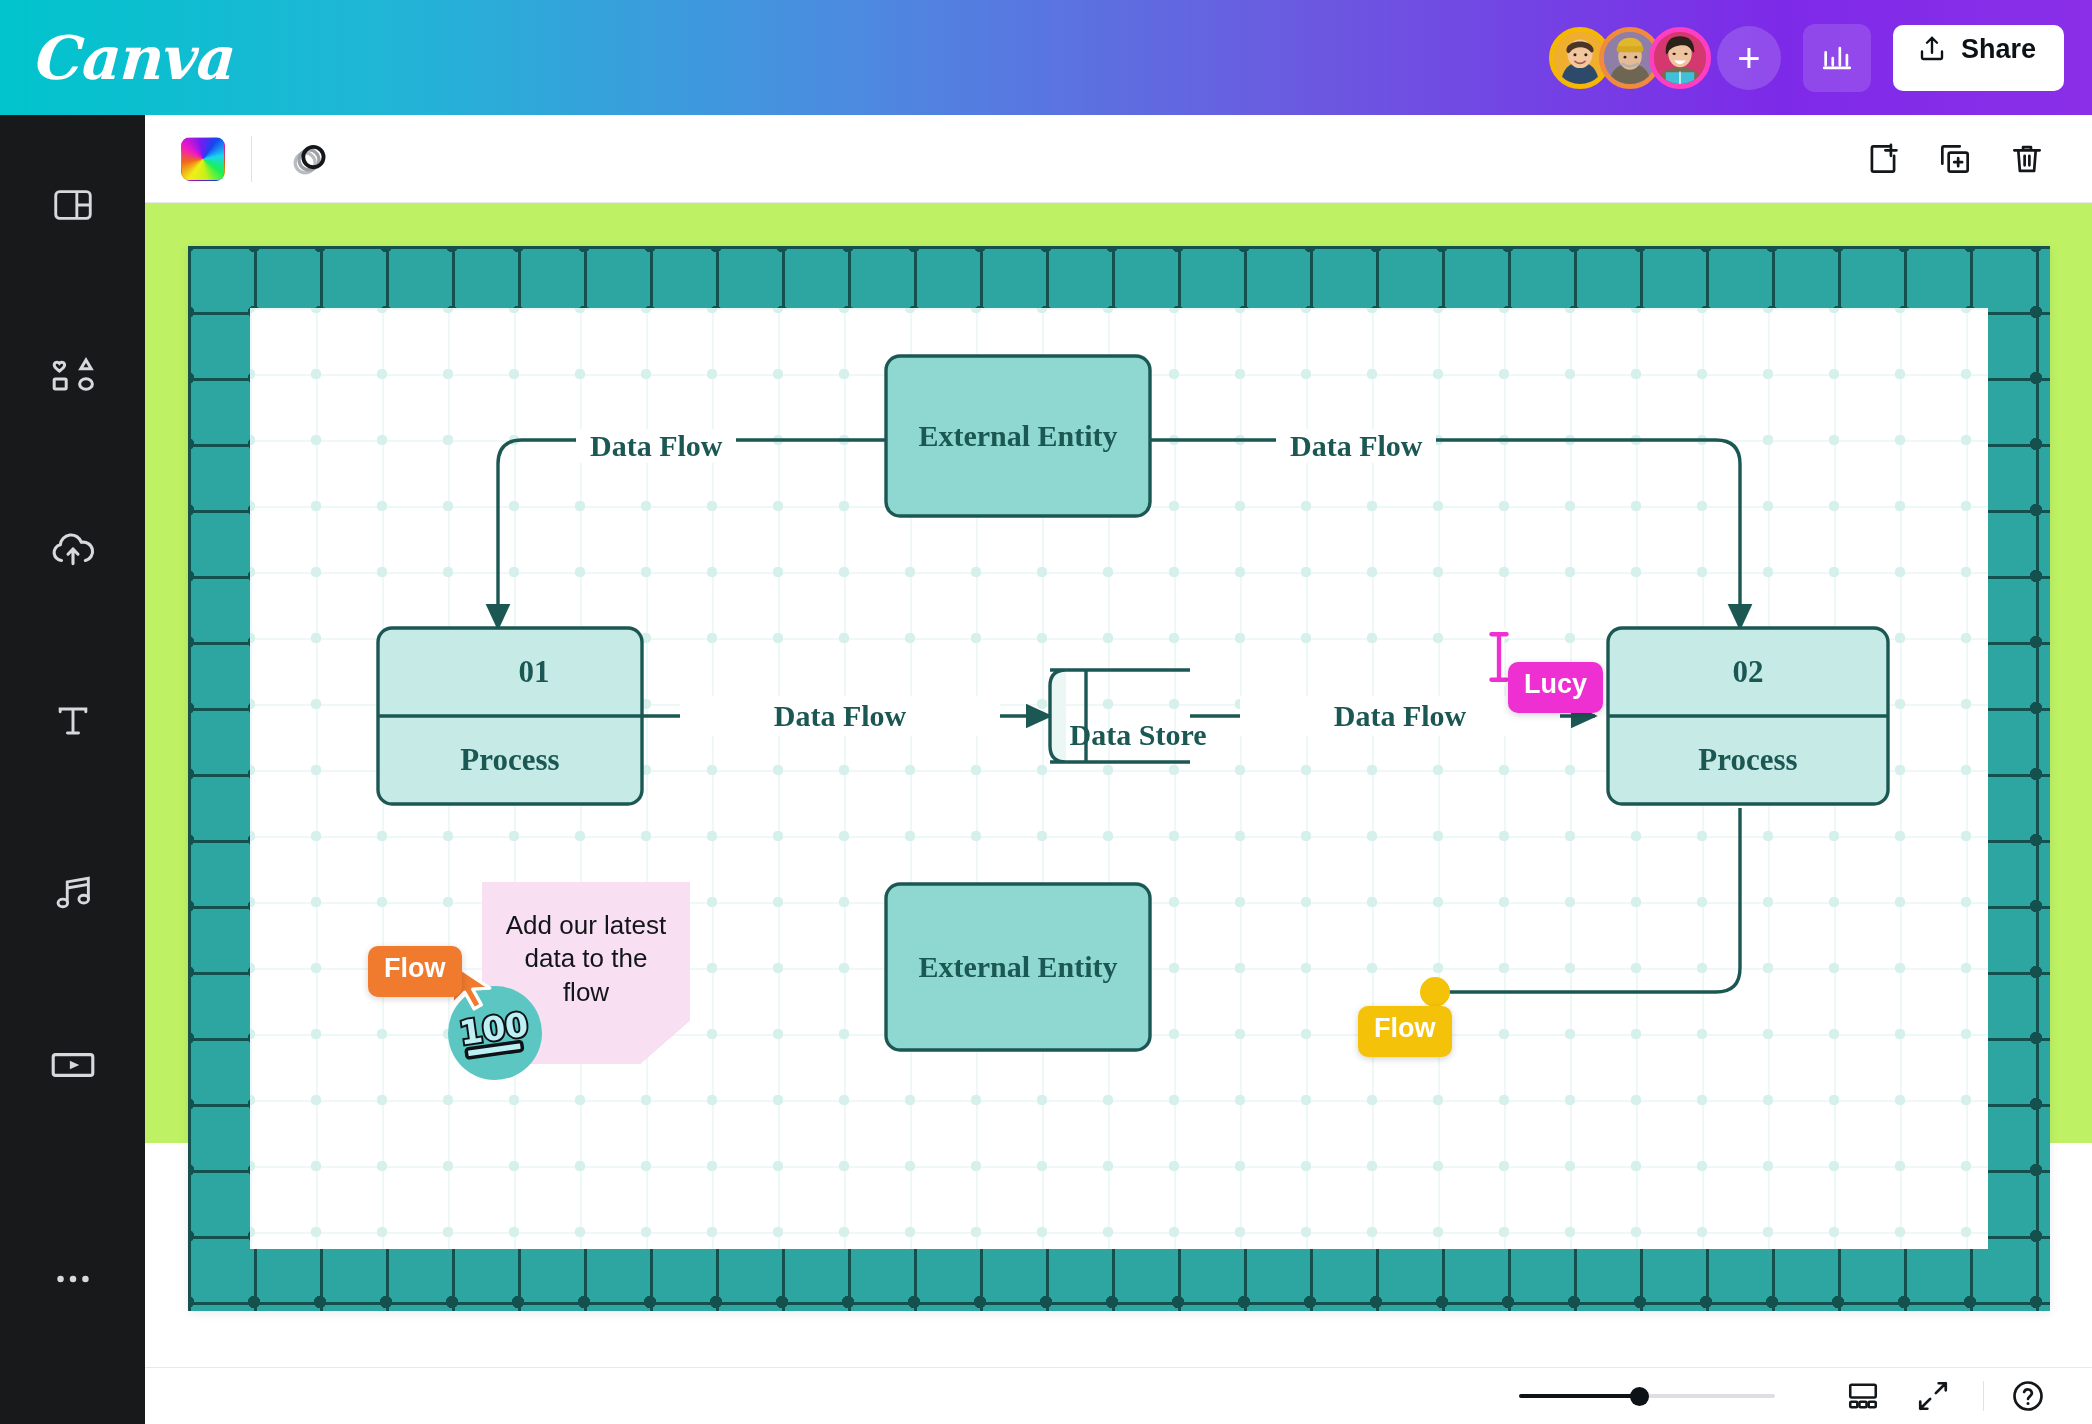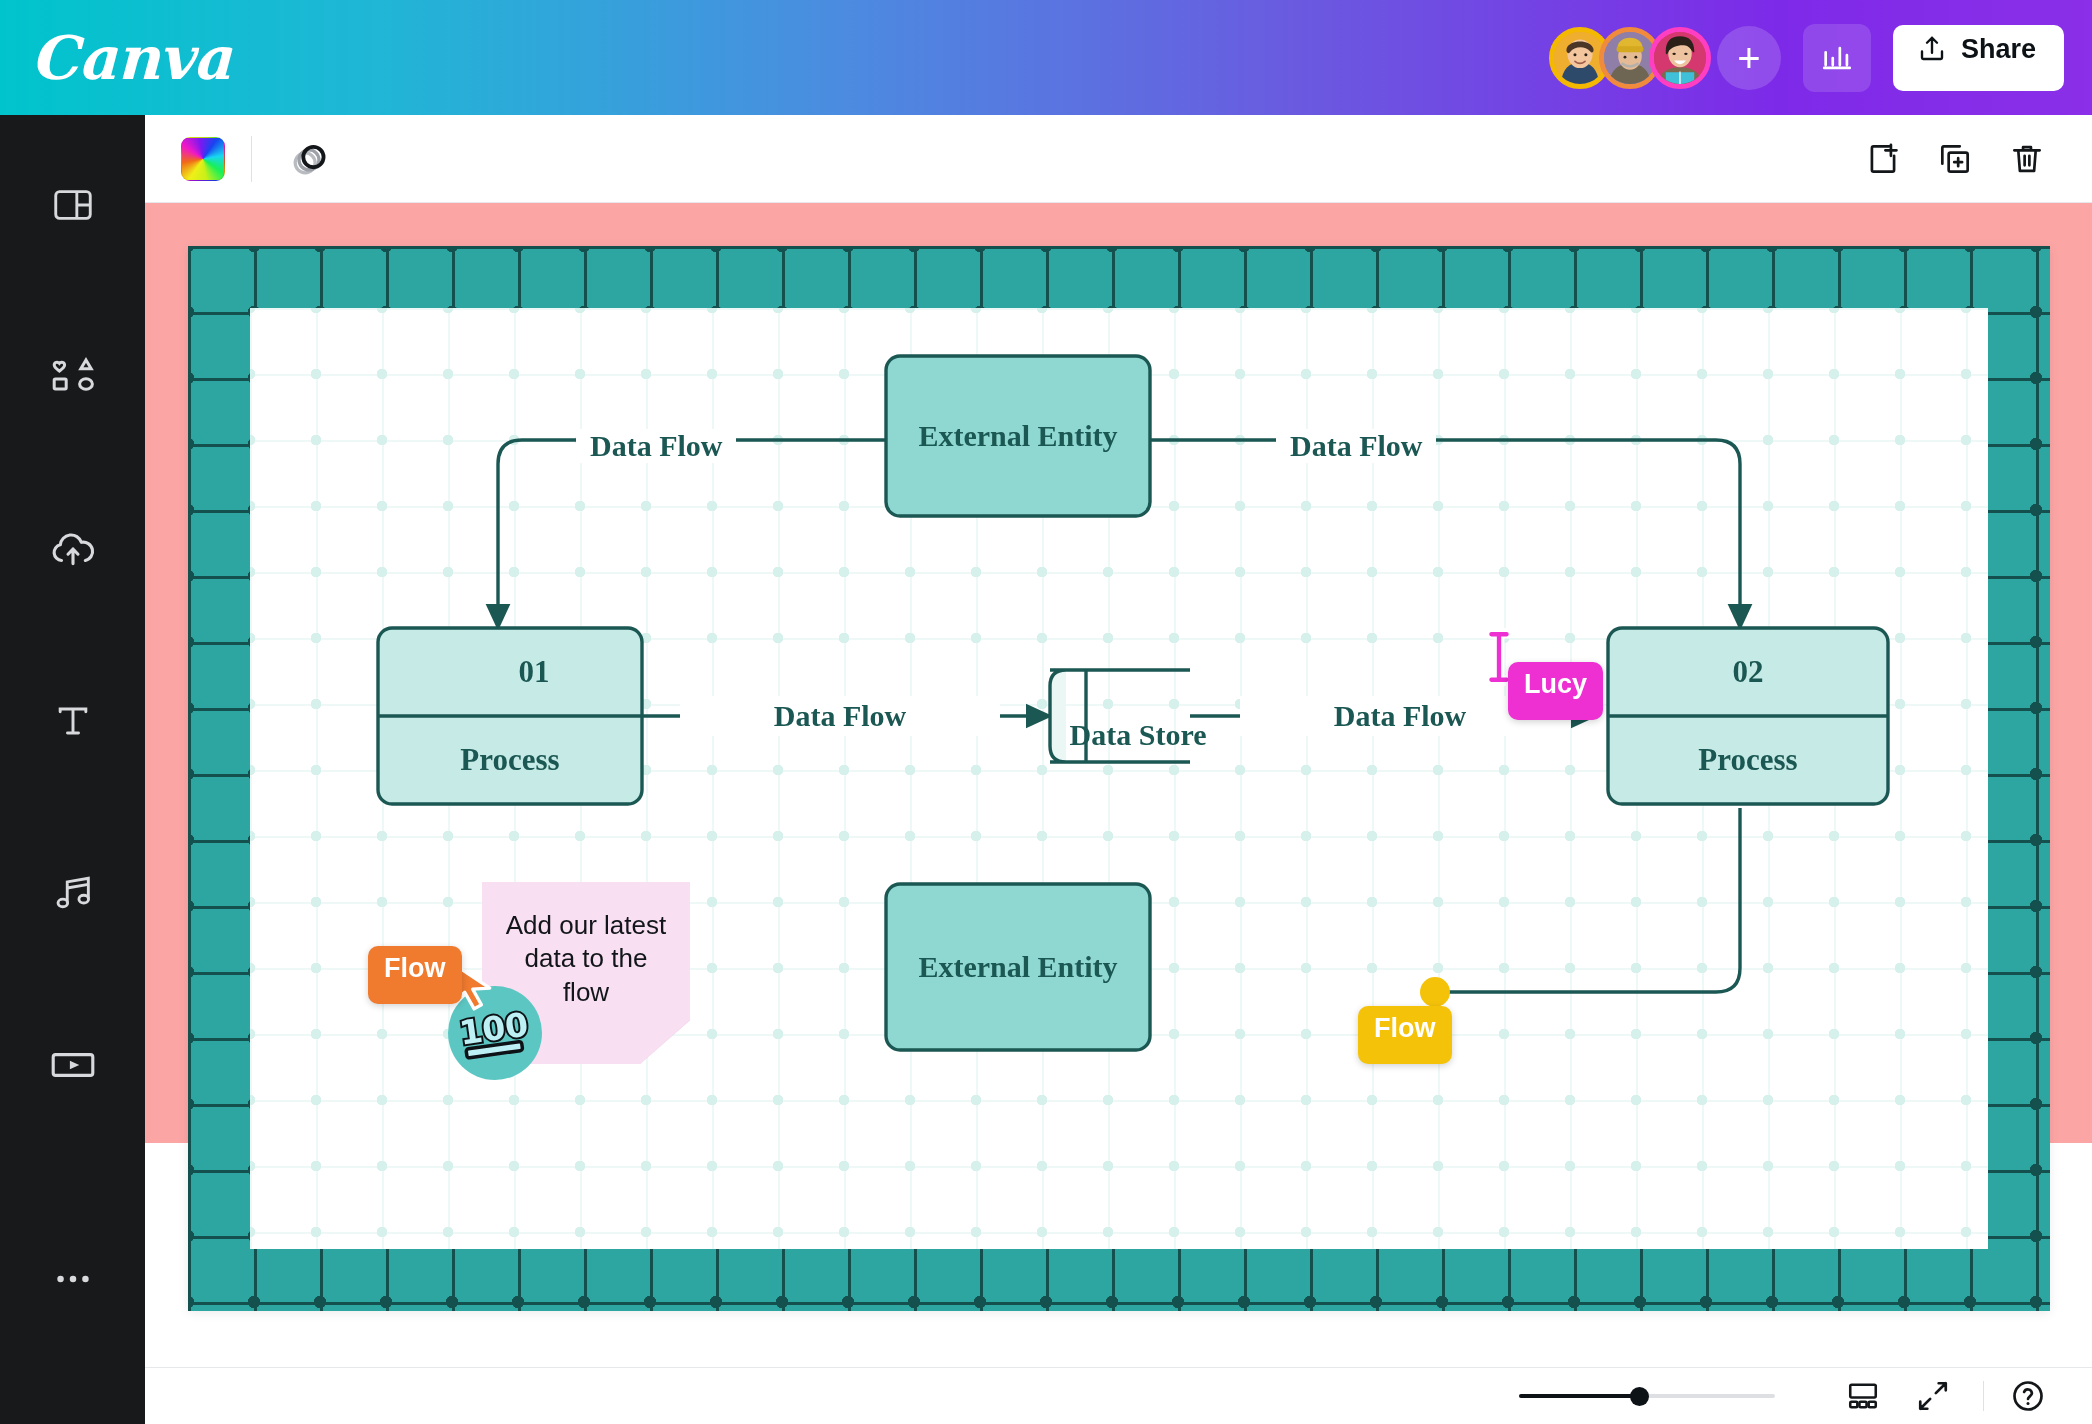--- a/index.html
+++ b/index.html
@@ -102,21 +102,21 @@
     border: 1px solid rgba(0,0,0,0.10);
   }
   .tb-divider { width: 1px; height: 46px; background: #dfe1e5; margin: 0 26px; }
   .tb-right { margin-left: auto; display: flex; align-items: center; gap: 10px; margin-right: 34px; }
   .tb-icon { width: 62px; height: 62px; display: flex; align-items: center; justify-content: center; border-radius: 10px; }
 
   
   .canvas-area {
     position: absolute; top: 203px; left: 145px;
     width: 1947px; height: 940px;
-    background: #fca5a5;
+    background: #bef264;
     z-index: 10;
   }
   .page {
     position: absolute; left: 43px; top: 43px;
     width: 1862px; height: 1065px;
     overflow: hidden;
     box-shadow: 0 2px 10px rgba(0,0,0,0.08);
   }
   
   .tile-bg {
@@ -171,21 +171,21 @@
     position: absolute; right: 0; bottom: 0;
     width: 50px; height: 44px;
     background: #e8c6de;
     clip-path: polygon(100% 0, 100% 100%, 0 100%);
   }
 
   
   .cursor-label {
     position: absolute;
     border-radius: 10px;
-    padding: 7px 16px 20px;
+    padding: 7px 16px 13px;
     color: #fff; font-size: 27px; font-weight: 600;
     box-shadow: 0 2px 7px rgba(0,0,0,0.18);
     white-space: nowrap;
   }
   .emoji-sticker {
     position: absolute;
     width: 94px; height: 94px; border-radius: 50%;
     background: #5cc6c2;
     display: flex; align-items: center; justify-content: center;
   }

